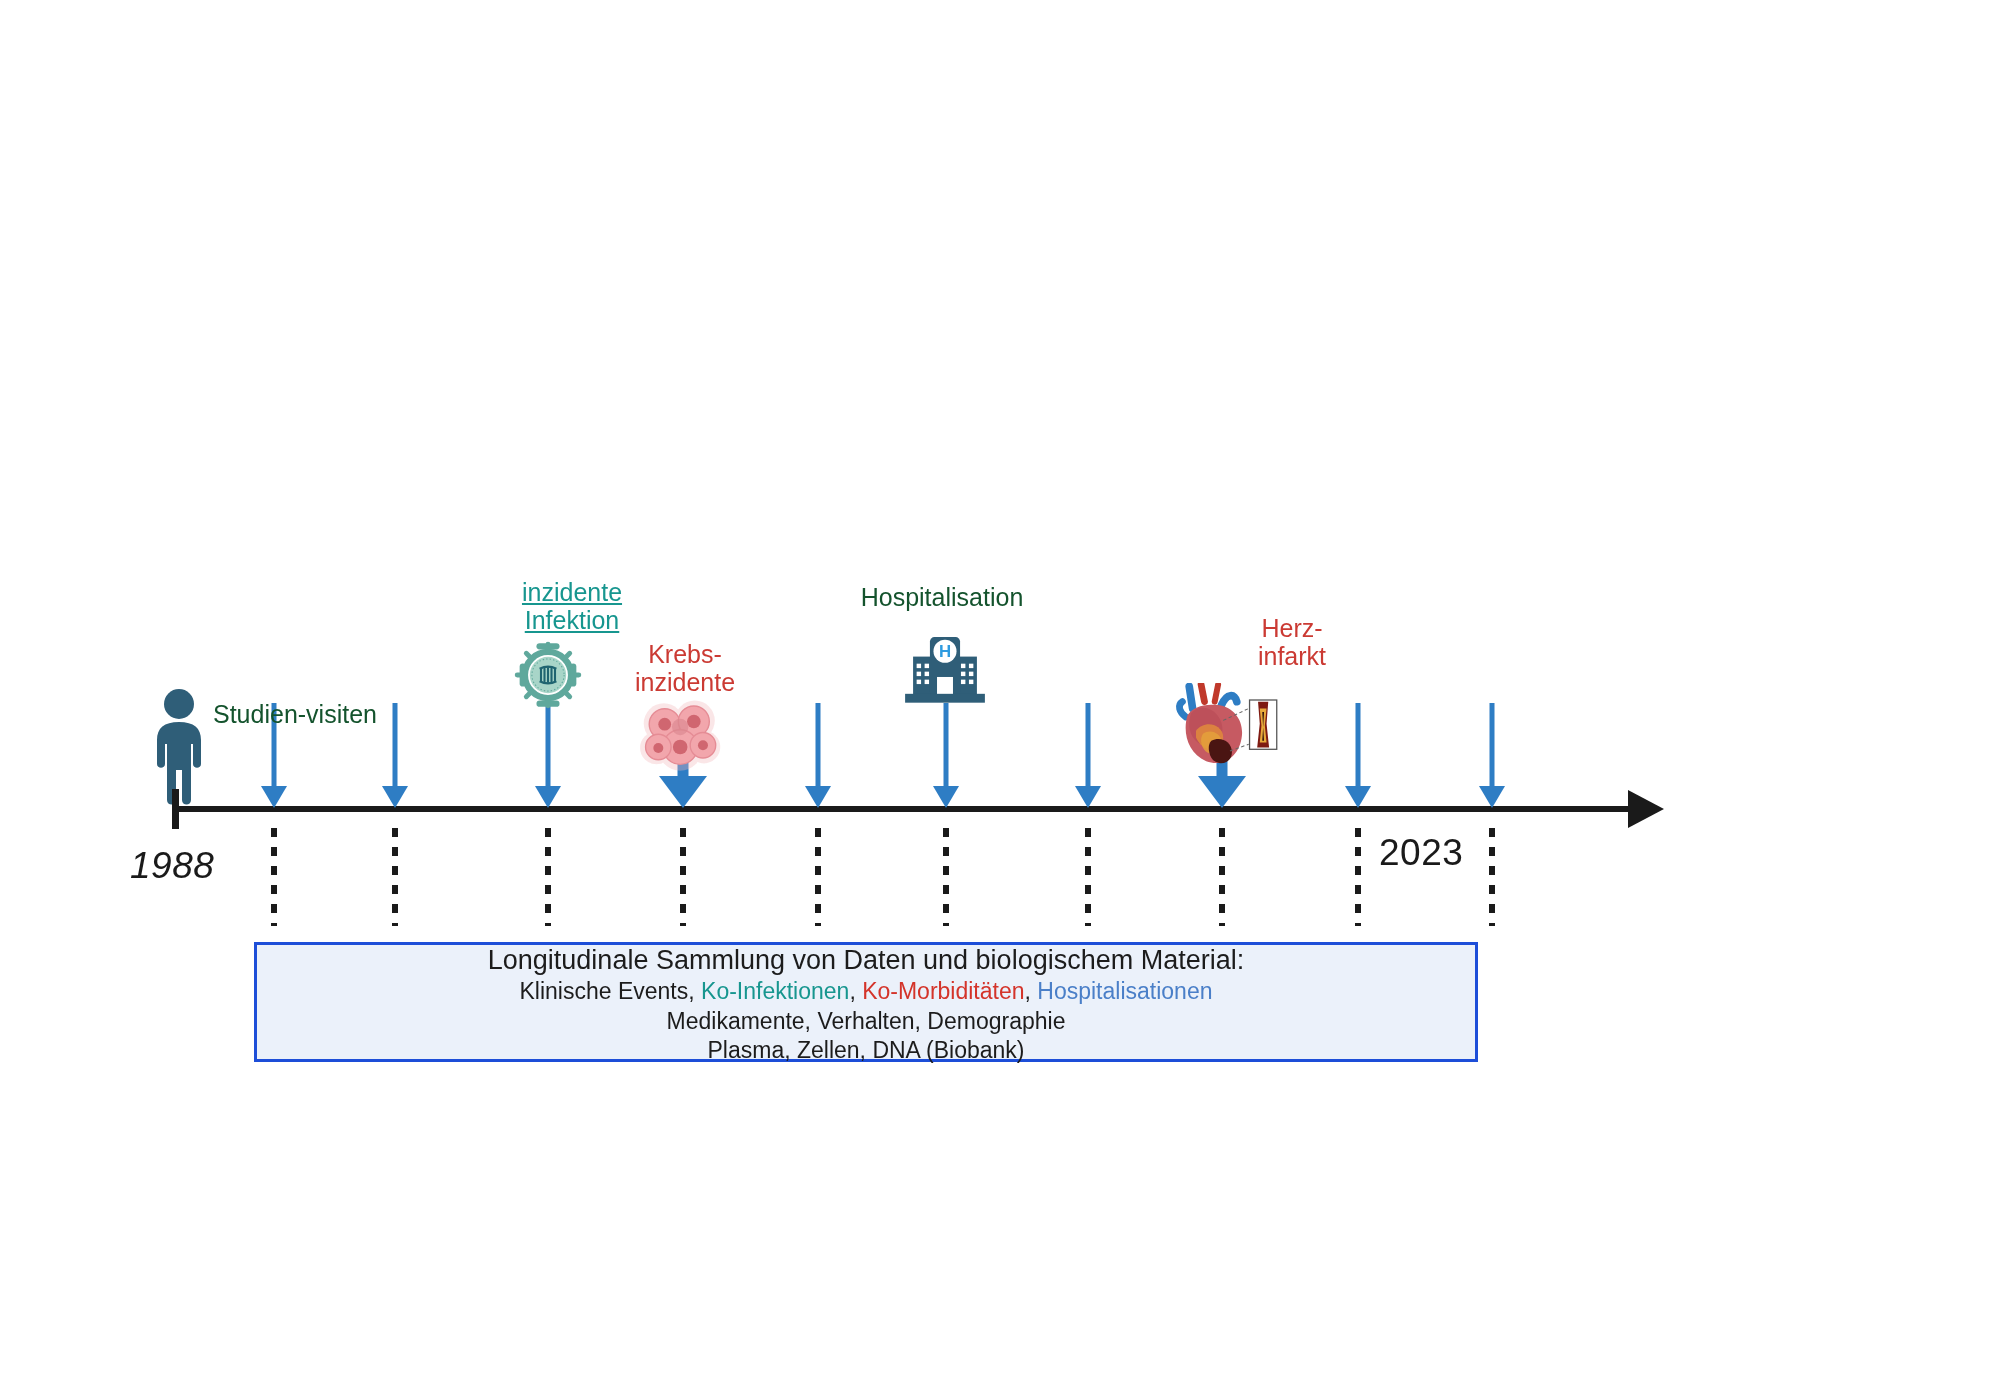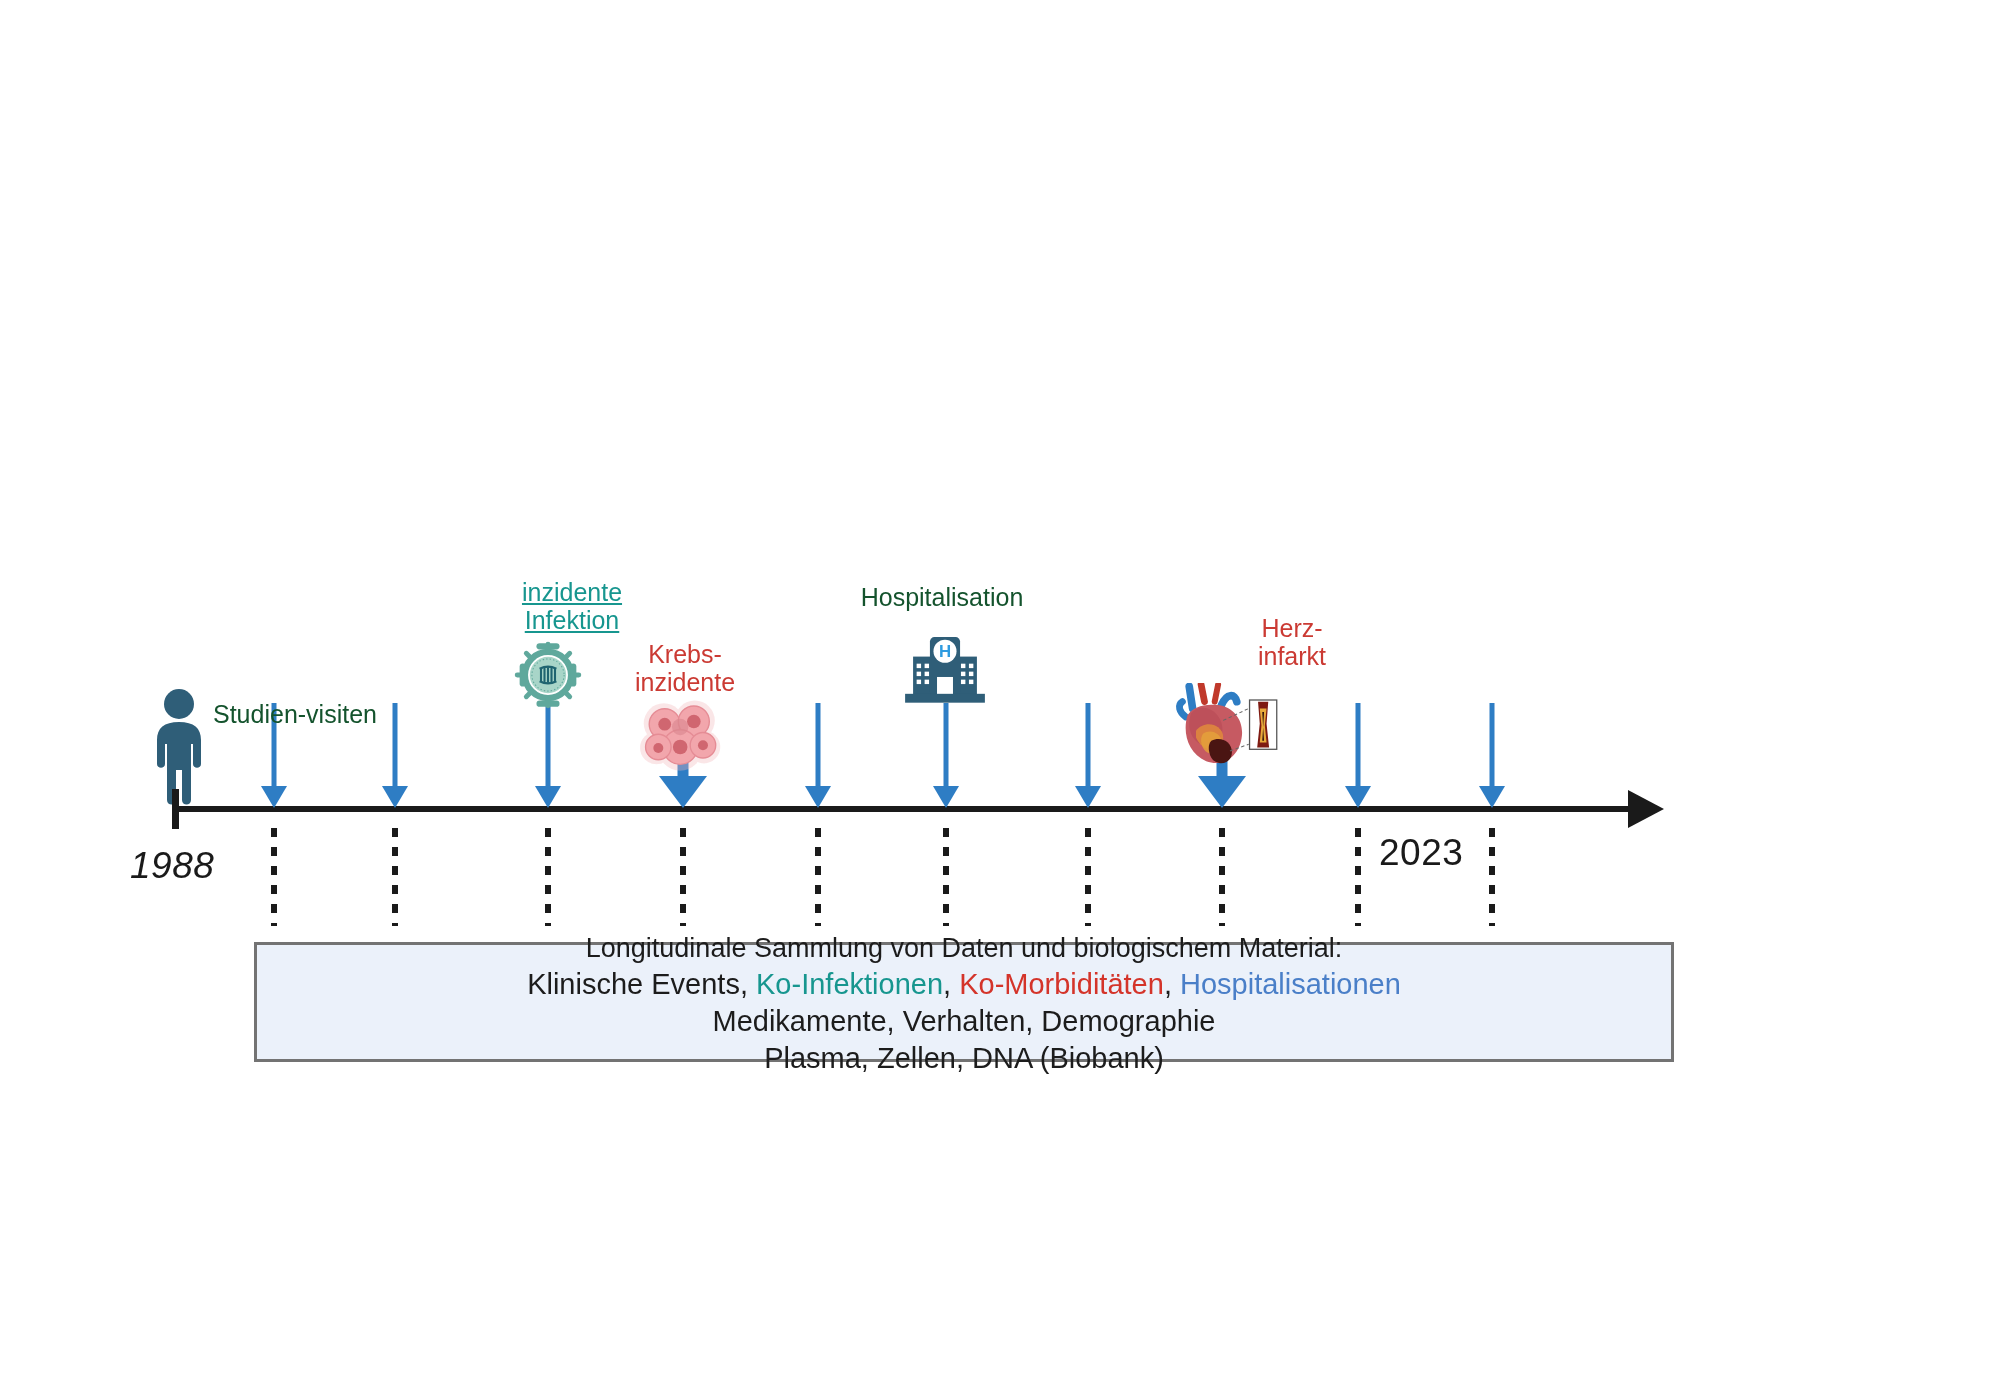--- a/index.html
+++ b/index.html
@@ -128,33 +128,33 @@
   .ev-label.left-anchor { transform: none; text-align: left; }
 
   
   .person { position: absolute; left: 148px; top: 688px; }
 
   
   .info-box {
     position: absolute;
     left: 254px;
     top: 942px;
-    width: 1420px;
+    width: 1224px;
     height: 120px;
     background: #EBF1FA;
-    border: 3px solid #737373;
+    border: 3px solid #1d4ed8;
     box-sizing: border-box;
     display: flex;
     flex-direction: column;
     align-items: center;
     justify-content: center;
     padding-top: 4px;
   }
   .info-line {
-    font-size: 29px;
+    font-size: 23px;
     color: #1c1c1c;
     line-height: 1.28;
     text-align: center;
     white-space: nowrap;
   }
   .info-line.title { font-size: 27px; }
   .seg-teal { color: #17968F; }
   .seg-red  { color: #D4342A; }
   .seg-blue { color: #4A7FC8; }
 </style>

